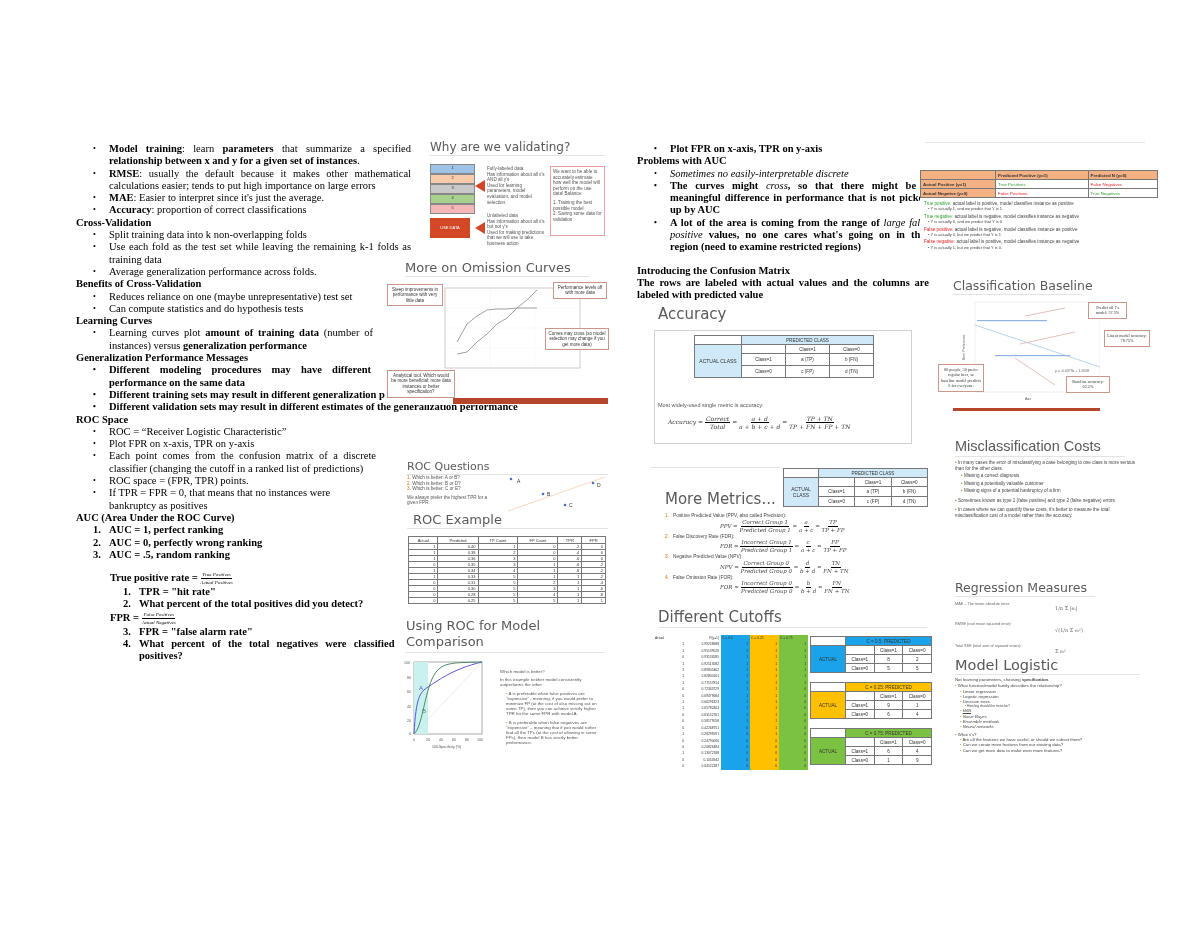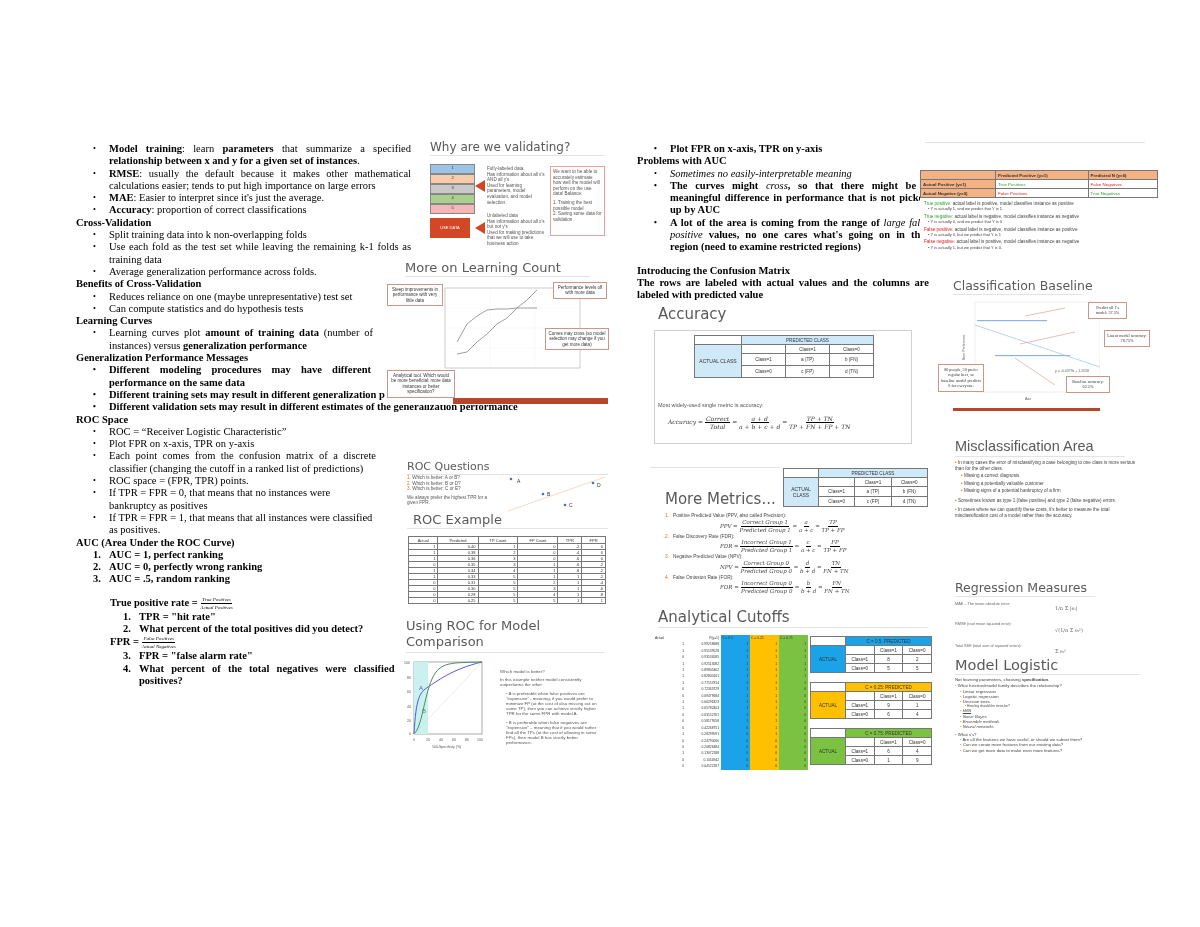--- a/index.html
+++ b/index.html
@@ -61,21 +61,20 @@
     <li class="b bold">Different training sets may result in different generalization performance</li>
     <li class="b bold">Different validation sets may result in different estimates of the generalization performance</li>
   </ul>
   <div class="h">ROC Space</div>
   <ul style="width:300px;">
     <li class="b">ROC = “Receiver Logistic Characteristic”</li>
     <li class="b">Plot FPR on x-axis, TPR on y-axis</li>
     <li class="b just">Each point comes from the confusion matrix of a discrete classifier (changing the cutoff in a ranked list of predictions)</li>
     <li class="b">ROC space = (FPR, TPR) points.</li>
     <li class="b">If TPR = FPR = 0, that means that no instances were bankruptcy as positives</li>
-    <li class="b">If TPR = FPR = 1, that means that all instances were classified as positives.</li>
   </ul>
   <div class="h">AUC (Area Under the ROC Curve)</div>
   <ol class="bold">
     <li class="n"><span class="num">1.</span><span>AUC = 1, perfect ranking</span></li>
     <li class="n"><span class="num">2.</span><span>AUC = 0, perfectly wrong ranking</span></li>
     <li class="n"><span class="num">3.</span><span>AUC = .5, random ranking</span></li>
   </ol>
   <div style="height:10px;"></div>
   <div class="bold" style="padding-left:34px;">
     <span>True positive rate =</span>
@@ -125,21 +124,21 @@
     <div>Used for making predictions that we will use to take business action</div>
   </div>
   <div class="tiny" style="position:absolute;left:125px;top:26px;width:55px;height:70px;border:1px solid #e8a0a0;padding:2px;box-sizing:border-box;">
     <div>We want to be able to accurately estimate how well the model will perform on the use data! Balance:</div>
     <div style="margin-top:3px;">1. Training the best possible model</div>
     <div>2. Saving some data for validation</div>
   </div>
 </div>
 
 <div class="slide" style="left:385px; top:260px; width:225px; height:145px;">
-  <div class="slide-title" style="font-size:13px; margin-left:20px;">More on Learning Count</div>
+  <div class="slide-title" style="font-size:13px; margin-left:20px;">More on Omission Curves</div>
   <div class="rule" style="margin:1px 20px 0;"></div>
   <svg style="position:absolute;left:50px;top:22px;" width="150" height="95" viewBox="0 0 150 95">
     <rect x="10" y="6" width="135" height="80" fill="#fff" stroke="#999" stroke-width="0.5"></rect>
     <g stroke="#eee" stroke-width="0.4">
       <line x1="10" y1="26" x2="145" y2="26"></line>
         <line x1="10" y1="46" x2="145" y2="46"></line>
         <line x1="10" y1="66" x2="145" y2="66"></line>
       <line x1="55" y1="6" x2="55" y2="86"></line>
         <line x1="100" y1="6" x2="100" y2="86"></line>
     </g>
@@ -308,21 +307,21 @@
     <div style="padding-left:6px;margin-top:3px;"><span style="color:#e46c0a;">• </span><span>B is preferable when false negatives are "expensive" – meaning that if you would rather find all the TPs (at the cost of allowing in some FPs), then model B has strictly better performance.</span></div>
   </div>
 </div>
 
 <div class="abs txt" style="left:637px; top:143px; width:292px;">
   <ul>
     <li class="b bold">Plot FPR on x-axis, TPR on y-axis</li>
   </ul>
   <div class="h">Problems with AUC</div>
   <ul>
-    <li class="b ital">Sometimes no easily-interpretable meaning</li>
+    <li class="b ital">Sometimes no easily-interpretable discrete</li>
     <li class="b bold just"><span>The curves might </span><span class="ital" style="font-weight:normal;">cross</span><span>, so that there might be a meaningful difference in performance that is not picked up by AUC</span></li>
     <li class="b bold just"><span>A lot of the area is coming from the range of </span><span class="ital" style="font-weight:normal;">large false positive</span><span> values, no one cares what's going on in that region (need to examine restricted regions)</span></li>
   </ul>
   <div style="height:11px;"></div>
   <div class="h">Introducing the Confusion Matrix</div>
   <div class="bold just">The rows are labeled with actual values and the columns are labeled with predicted value</div>
 </div>
 
 <div class="slide" style="left:650px; top:305px; width:265px; height:140px;">
   <div class="slide-title" style="font-size:15px; margin-left:8px;">Accuracy</div>
@@ -446,21 +445,21 @@
             <span>b + d</span>
           </span> = <span class="frac" style="font-size:5.5px;">
             <span class="top">FN</span>
             <span>FN + TN</span>
           </span></div>
     </div>
   </div>
 </div>
 
 <div class="slide" style="left:650px; top:608px; width:285px; height:170px;">
-  <div class="slide-title" style="font-size:15px; margin-left:8px;">Analytical Cutoffs</div>
+  <div class="slide-title" style="font-size:15px; margin-left:8px;">Different Cutoffs</div>
   <div class="rule" style="margin:1px 8px 0;"></div>
   <table style="position:absolute;left:4px;top:27px;border-collapse:collapse;font-size:3.3px;line-height:4.4px;font-family:'Liberation Sans',sans-serif;">
     <thead>
       <tr>
         <td style="width:28px;">Actual</td>
         <td style="width:34px;text-align:right;padding-right:2px;">P(y=1)</td>
         <td style="width:27px;background:#1aa3e8;">C = 0.5</td>
         <td style="width:27px;background:#ffc000;">C = 0.25</td>
         <td style="width:27px;background:#7cc242;">C = 0.75</td>
       </tr>
@@ -731,21 +730,21 @@
     <line x1="60" y1="58" x2="100" y2="85" stroke="#d4958a" stroke-width="0.6"></line>
   </svg>
   <div class="redbar" style="left:18px;top:130px;width:147px;height:3px;"></div>
 </div>
 <div class="callout" style="left:1088px;top:302px;width:33px;font-size:4.2px;">Predict all 1's model: 37.5%</div>
 <div class="callout" style="left:1104px;top:330px;width:40px;font-size:4.2px;">Linear model accuracy: 78.75%</div>
 <div class="callout" style="left:938px;top:364px;width:40px;font-size:4.2px;">80 people, 50 prefer regular beer, so baseline model predicts 0 for everyone.</div>
 <div class="callout" style="left:1066px;top:376px;width:38px;font-size:4.2px;">Baseline accuracy: 62.5%</div>
 
 <div class="slide" style="left:945px; top:438px; width:220px; height:140px;">
-  <div class="slide-title" style="font-size:14.5px; margin-left:10px; font-family:'Liberation Sans Narrow','Liberation Sans',sans-serif;">Misclassification Area</div>
+  <div class="slide-title" style="font-size:14.5px; margin-left:10px; font-family:'Liberation Sans Narrow','Liberation Sans',sans-serif;">Misclassification Costs</div>
   <div class="rule" style="margin:2px 10px 3px;width:170px;"></div>
   <div style="margin-left:10px;width:185px;font-size:4.6px;line-height:5.5px;color:#444;">
     <div><span style="color:#e46c0a;">•</span> <span>In many cases the error of misclassifying a case belonging to one class is more serious than for the other class.</span></div>
     <div style="padding-left:6px;margin-top:2px;"><span style="color:#e46c0a;">•</span> <span>Missing a correct diagnosis</span></div>
     <div style="padding-left:6px;margin-top:2px;"><span style="color:#e46c0a;">•</span> <span>Missing a potentially valuable customer</span></div>
     <div style="padding-left:6px;margin-top:2px;"><span style="color:#e46c0a;">•</span> <span>Missing signs of a potential bankruptcy of a firm</span></div>
     <div style="margin-top:4px;"><span style="color:#e46c0a;">•</span> <span>Sometimes known as type 1 (false positive) and type 2 (false negative) errors.</span></div>
     <div style="margin-top:4px;"><span style="color:#e46c0a;">•</span> <span>In cases where we can quantify these costs, it's better to measure the total misclassification cost of a model rather than the accuracy.</span></div>
   </div>
 </div>

